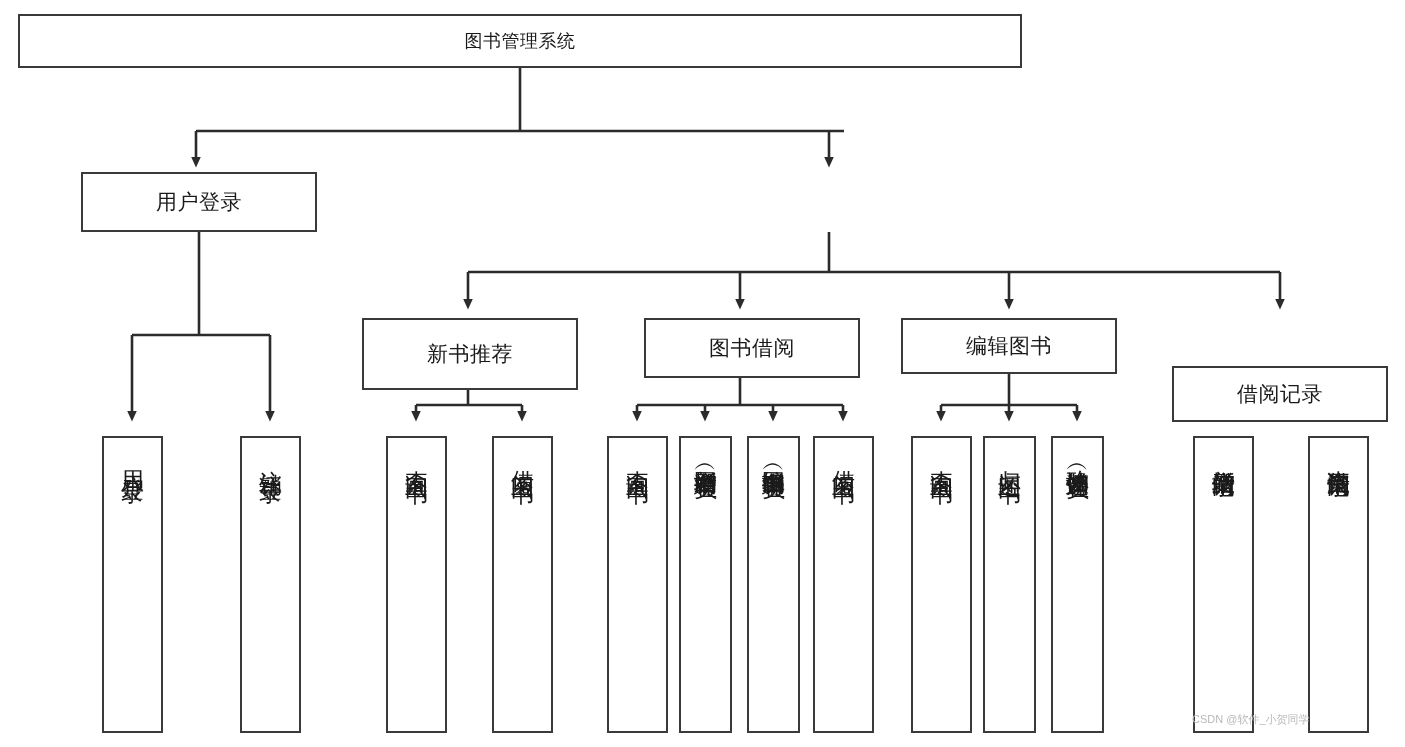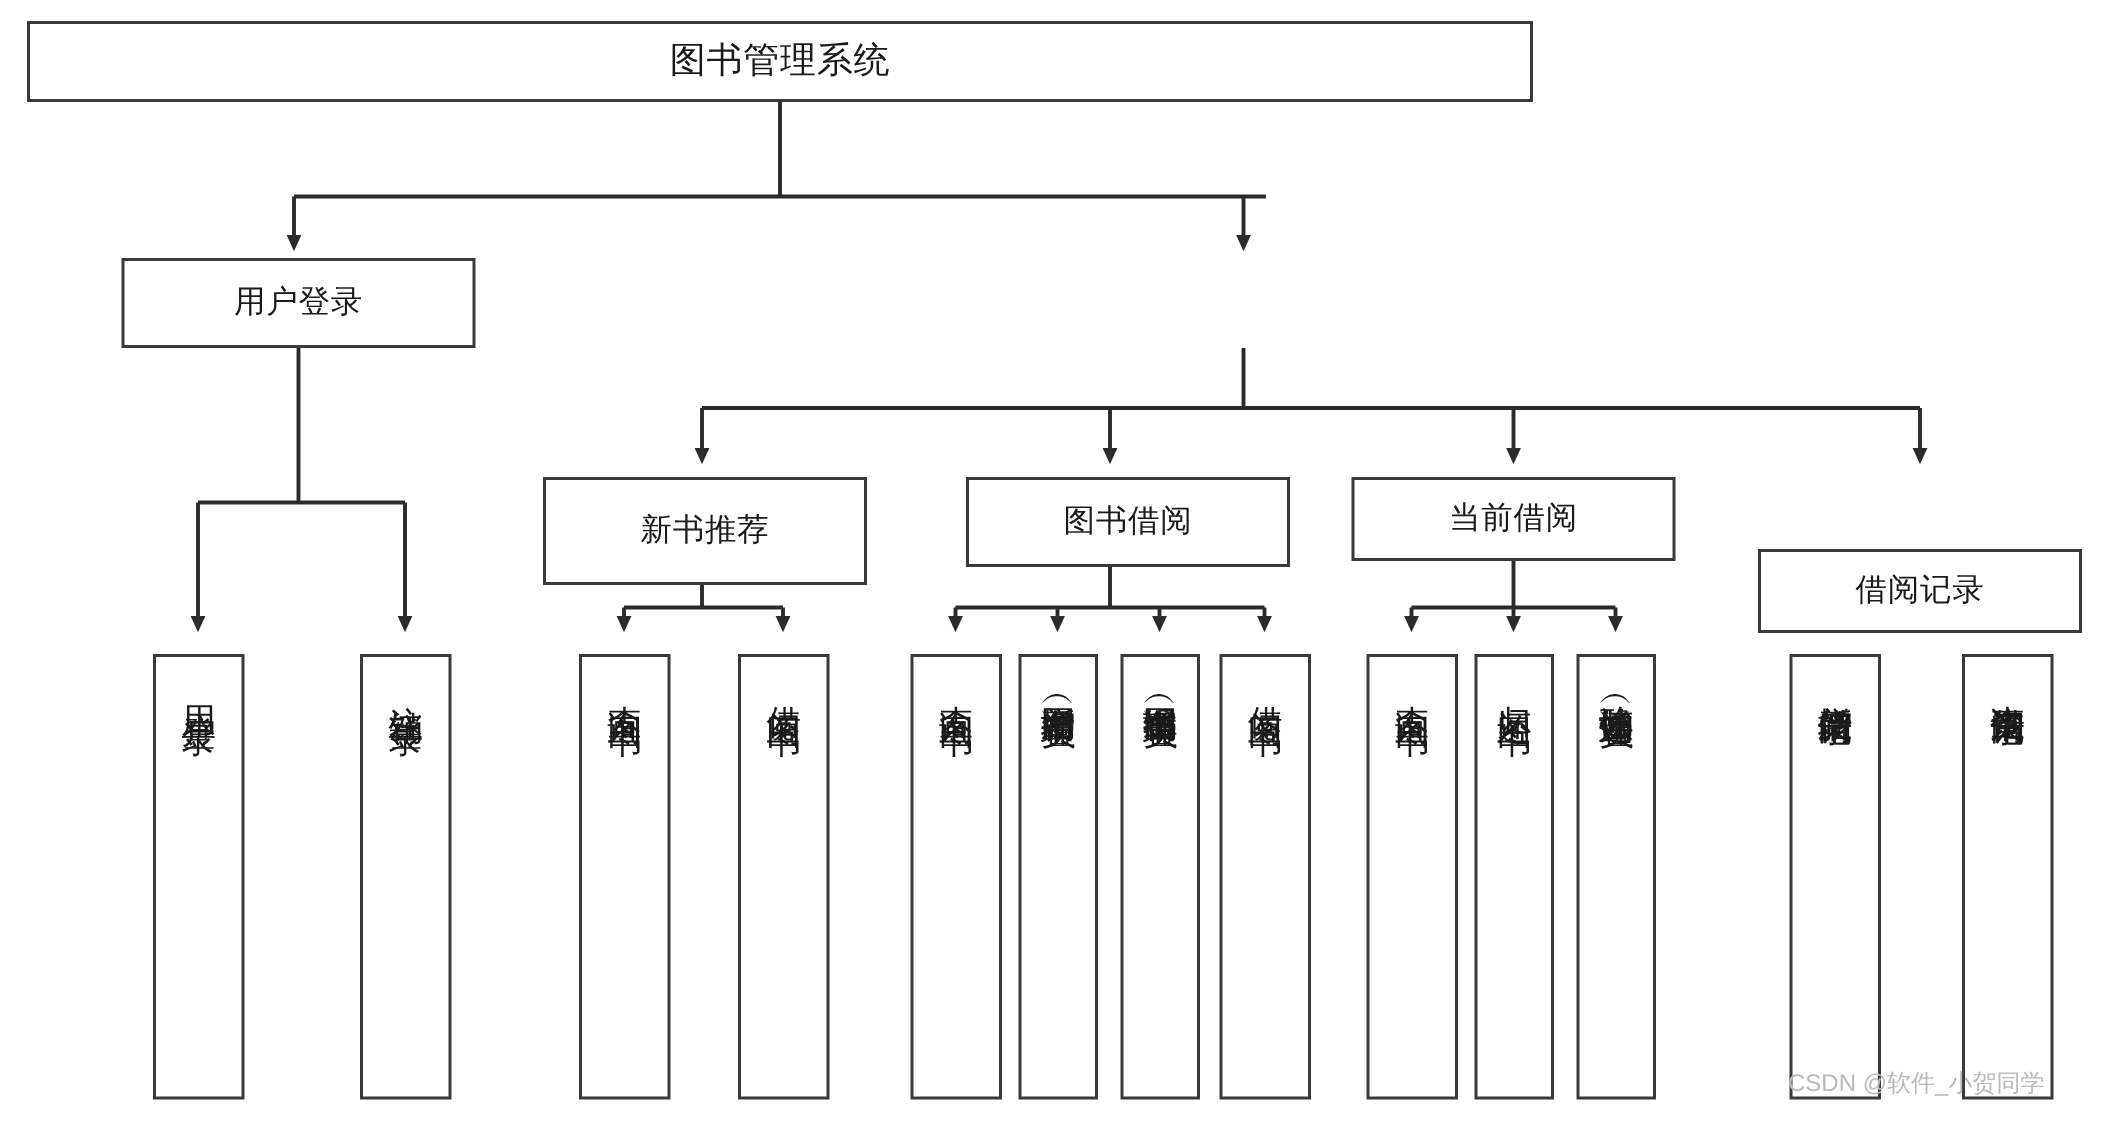--- a/index.html
+++ b/index.html
@@ -25,42 +25,42 @@
     z-index:2;
   }
   .node .label{
     display:block;
     text-align:center;
     line-height:1.12;
     letter-spacing:0.5px;
   }
   
   .node.horiz .label{font-size:21px;}
-  .node.root .label{font-size:24px;}
+  .node.root .label{font-size:18px;}
 
   
   .node.leaf{
     align-items:flex-start;
     justify-content:center;
     padding-top:14px;
   }
   .node.leaf .label{
     writing-mode:vertical-rl;
     text-orientation:upright;
     font-size:23px;
     line-height:1.0;
     letter-spacing:4px;
     white-space:nowrap;
   }
   .node.leaf.tall .label{font-size:23px;letter-spacing:1px;}
 
   #watermark{
     position:absolute;
     left:1192px;top:712px;
-    font-size:16px;
+    font-size:11px;
     color:#b9b9b9;
     white-space:nowrap;
     z-index:5;
     font-family:"Liberation Sans","DejaVu Sans",sans-serif;
   }
 </style>
 </head>
 <body>
 
 <div id="canvas">
@@ -123,21 +123,21 @@
     <span class="label">用户登录</span>
   </div>
 
   <div class="node horiz" style="left:362px;top:318px;width:216px;height:72px;">
     <span class="label">新书推荐</span>
   </div>
   <div class="node horiz" style="left:644px;top:318px;width:216px;height:60px;">
     <span class="label">图书借阅</span>
   </div>
   <div class="node horiz" style="left:901px;top:318px;width:216px;height:56px;">
-    <span class="label">当前借阅</span>
+    <span class="label">编辑图书</span>
   </div>
   <div class="node horiz" style="left:1172px;top:318px;width:216px;height:56px;margin-top:48px;">
     <span class="label">借阅记录</span>
   </div>
 
   <div class="node leaf" style="left:102px;top:436px;width:61px;height:297px;">
     <span class="label">用户登录</span>
   </div>
   <div class="node leaf" style="left:240px;top:436px;width:61px;height:297px;">
     <span class="label">注销登录</span>

